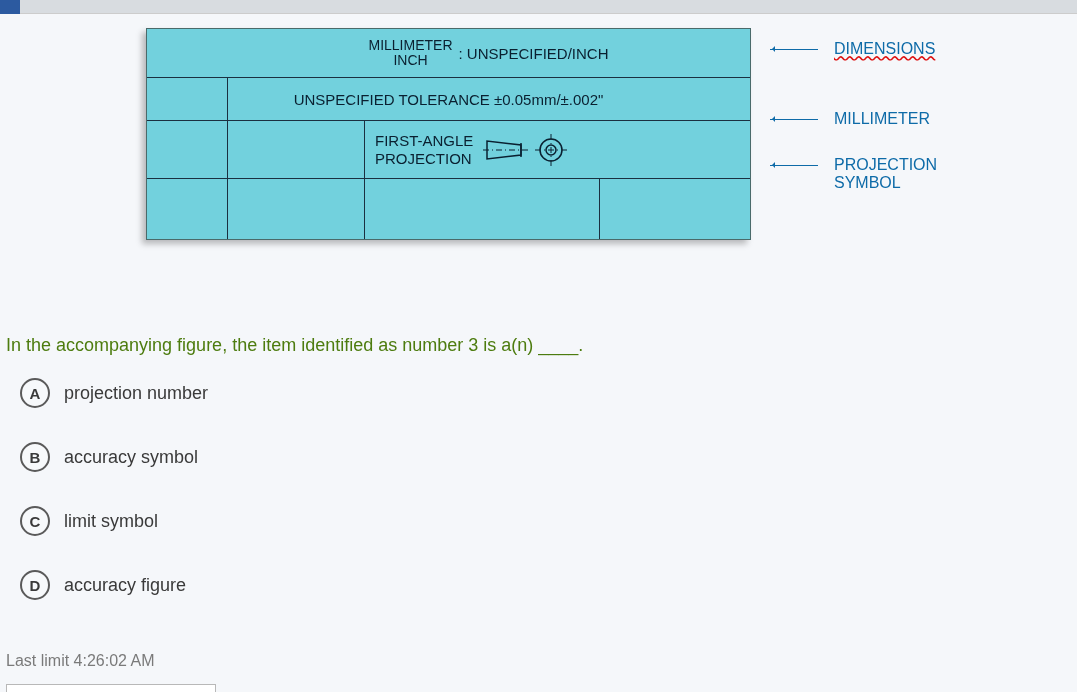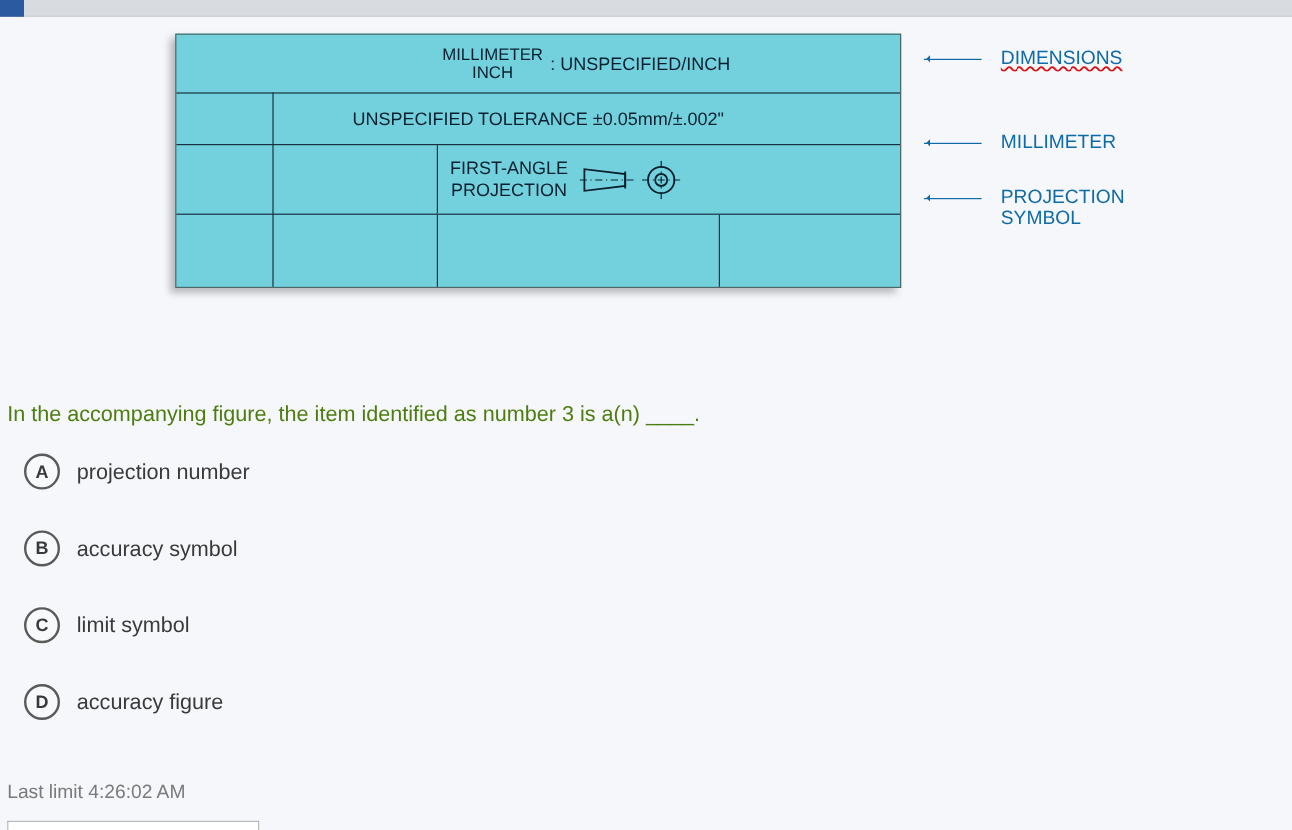--- a/index.html
+++ b/index.html
@@ -78,21 +78,21 @@
   .row3 {
     position: absolute;
     top: 92px;
     left: 0;
     right: 0;
     height: 58px;
     display: flex;
     border-bottom: 1px solid #1a3040;
   }
   .row3 .cell-a { width: 218px; border-right: 1px solid #1a3040; }
-  .row3 .cell-b { flex: 1; display: flex; align-items: center; padding: 0 10px; gap: 10px; font-size: 15px; color: #0a2030; text-align: center; }
+  .row3 .cell-b { flex: 1; display: flex; align-items: center; padding: 0 10px; gap: 10px; font-size: 15px; color: #0a2030; }
   .row4 {
     position: absolute;
     top: 150px;
     left: 0;
     right: 0;
     bottom: 0;
     display: flex;
   }
   .row4 .cell-a { width: 218px; border-right: 1px solid #1a3040; }
   .row4 .cell-b { flex: 1; border-right: 1px solid #1a3040; }

